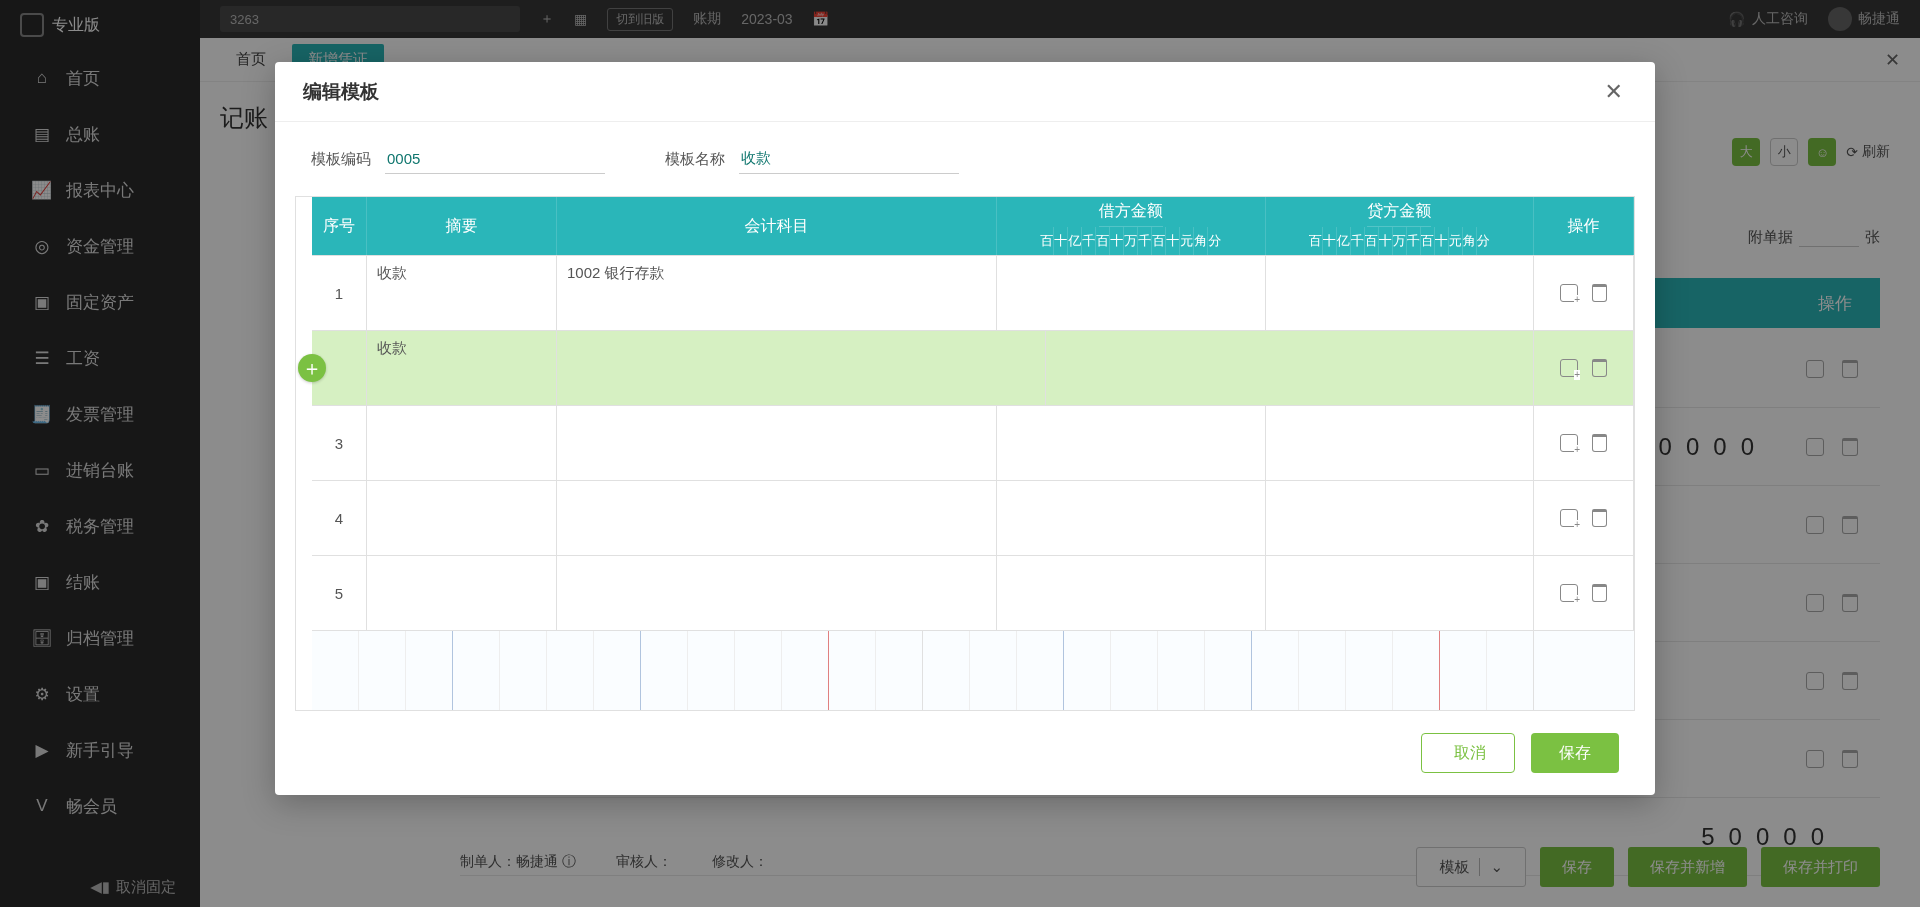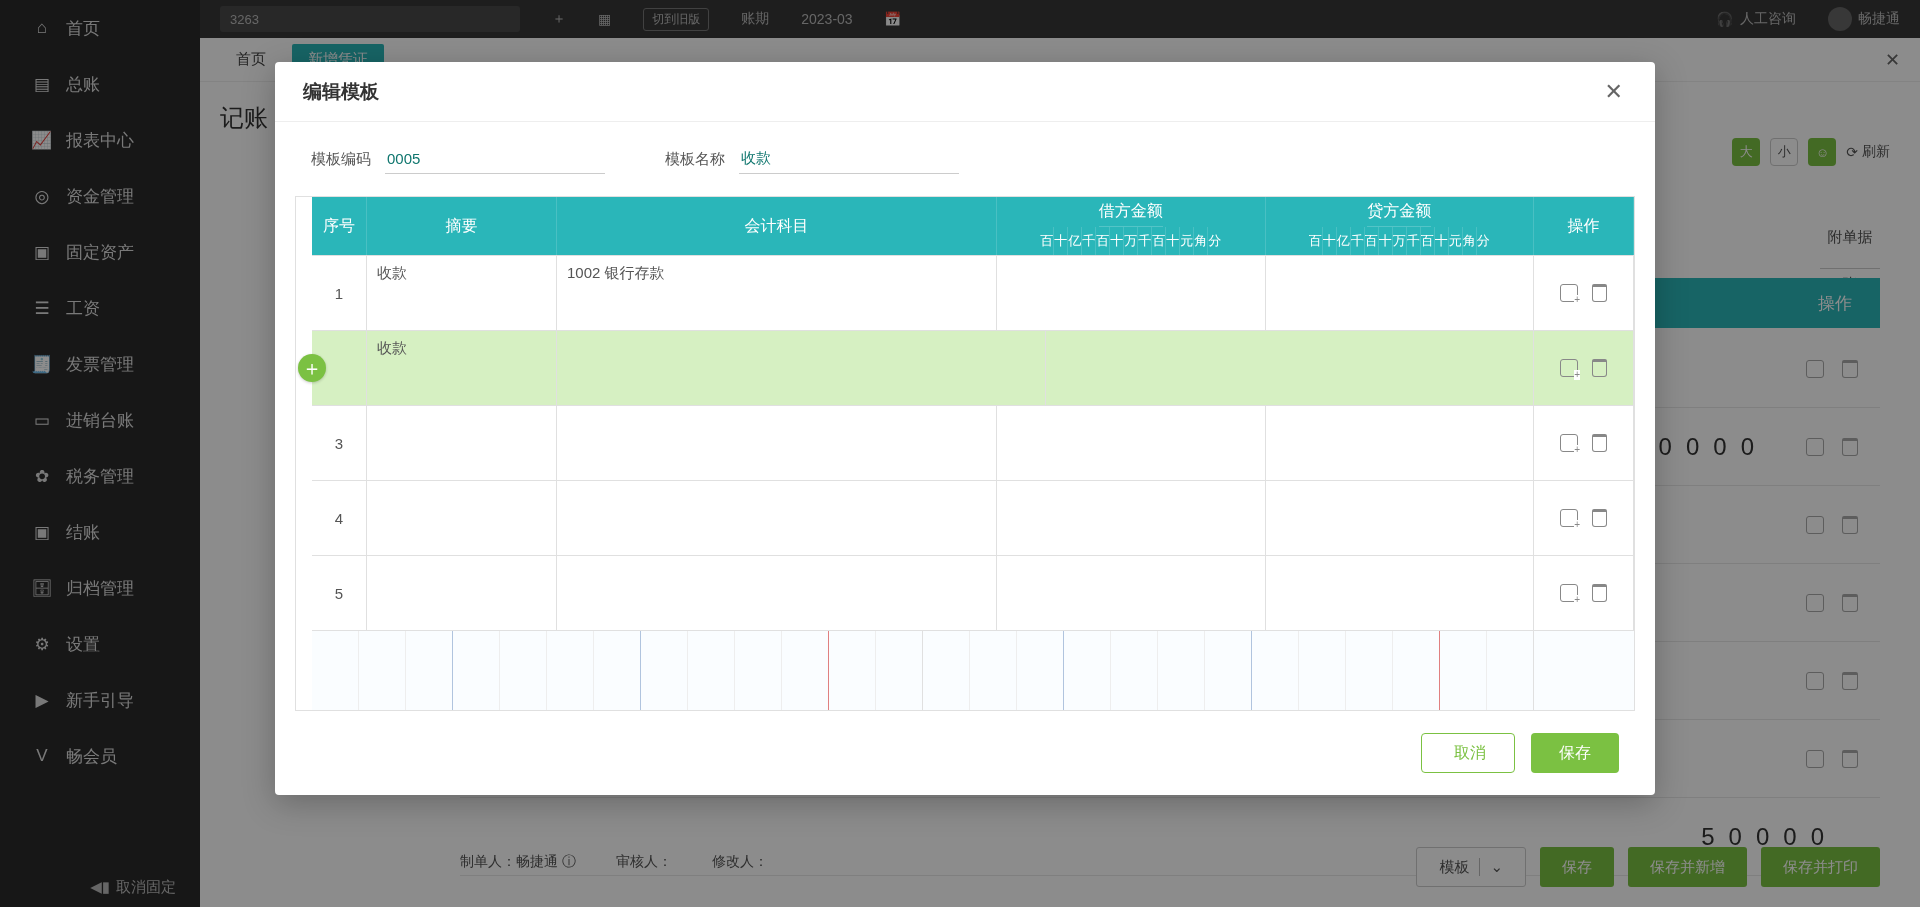--- a/index.html
+++ b/index.html
@@ -2,21 +2,21 @@
 <html><head>
   <meta charset="utf-8">
   <style>
     * { box-sizing: border-box; margin: 0; padding: 0; font-family: "Microsoft YaHei", Arial, sans-serif; }
     body { width: 1920px; height: 907px; background: #f5f5f5; overflow: hidden; position: relative; }
 
     
     .overlay { position: absolute; inset: 0; background: rgba(0,0,0,0.45); z-index: 50; }
 
     
-    .topbar { height: 38px; background: #383838; display: flex; align-items: center; padding: 0 20px; gap: 32px; color: #bbb; font-size: 14px; }
+    .topbar { height: 38px; background: #383838; display: flex; align-items: center; padding: 0 20px; gap: 20px; color: #bbb; font-size: 14px; }
     .topbar .org-select { margin-left: 200px; width: 300px; height: 26px; background: #4a4a4a; border-radius: 3px; display: flex; align-items: center; padding: 0 10px; font-size: 13px; }
     .topbar .plain-btn { padding: 2px 8px; border: 1px solid #777; border-radius: 3px; font-size: 12px; color: #bbb; }
     .topbar .spacer { flex: 1; }
     .topbar .right-item { display: flex; align-items: center; gap: 6px; font-size: 14px; }
     .topbar .avatar { width: 24px; height: 24px; border-radius: 50%; background: #666; display: inline-block; }
 
     
     .sidebar { position: absolute; left: 0; top: 0; bottom: 0; width: 200px; background: #2b2b2b; z-index: 10; }
     .logo { height: 50px; display: flex; align-items: center; padding-left: 20px; color: #fff; font-size: 16px; }
     .logo-icon { width: 24px; height: 24px; border: 2px solid #888; border-radius: 4px; margin-right: 8px; }
@@ -123,20 +123,24 @@
     <span>🎧</span>
     <span>人工咨询</span>
   </span>
   <span class="right-item">
     <span class="avatar"></span>
     <span>畅捷通</span>
   </span>
 </div>
 
 <div class="sidebar">
+  <div class="logo">
+    <span class="logo-icon"></span>
+    <span>专业版</span>
+  </div>
   <div class="nav-item">
       <span class="nav-icon">⌂</span>
       <span>首页</span>
     </div>
   <div class="nav-item">
       <span class="nav-icon">▤</span>
       <span>总账</span>
     </div>
   <div class="nav-item">
       <span class="nav-icon">📈</span>
@@ -201,21 +205,21 @@
   <div class="page-title">记账</div>
   <div class="toolbar-right">
     <span class="pill-green">大</span>
     <span class="pill-white">小</span>
     <span class="pill-green">☺</span>
     <span class="refresh">
       <span>⟳</span>
       <span>刷新</span>
     </span>
   </div>
-  <div style="position:absolute; right:40px; top:190px; font-size:15px; color:#555; display:flex; align-items:center; gap:6px;flex-direction:column;">
+  <div style="position:absolute; right:40px; top:190px; font-size:15px; color:#555; display:flex; align-items:flex-end; gap:6px;">
     <span>附单据</span>
     <input class="att-input" style="">
     <span>张</span>
   </div>
 
   <div class="bg-table-header"></div>
   <div class="bg-col-right">操作</div>
   <div class="bg-digits">百 十 元 角 分</div>
   <div class="bg-body">
     <div class="bg-row">

